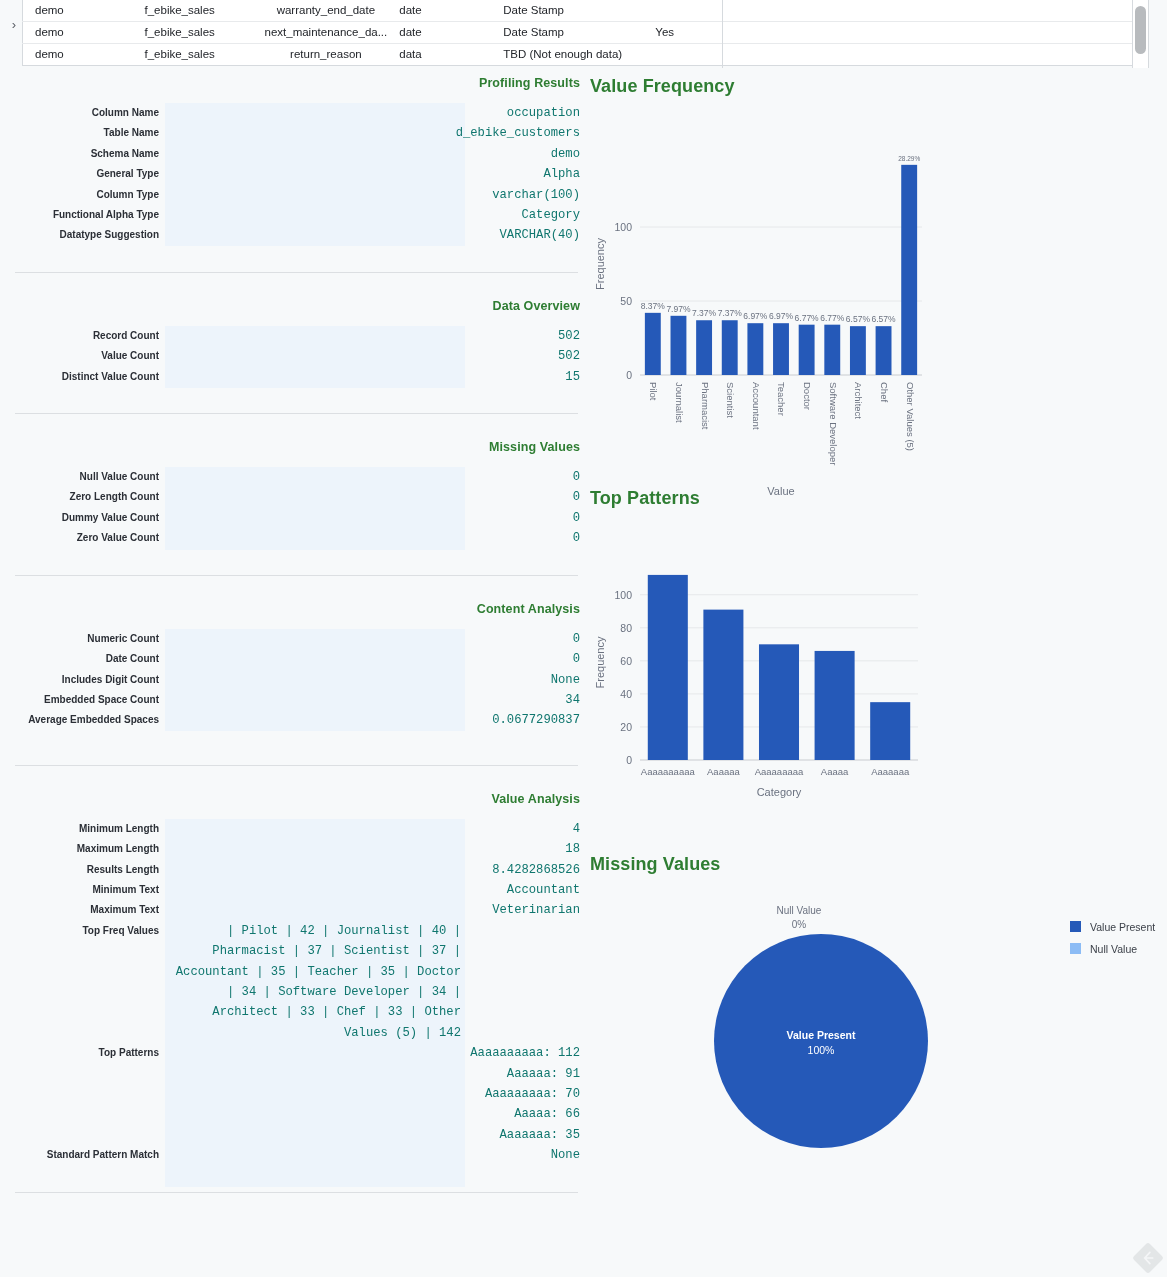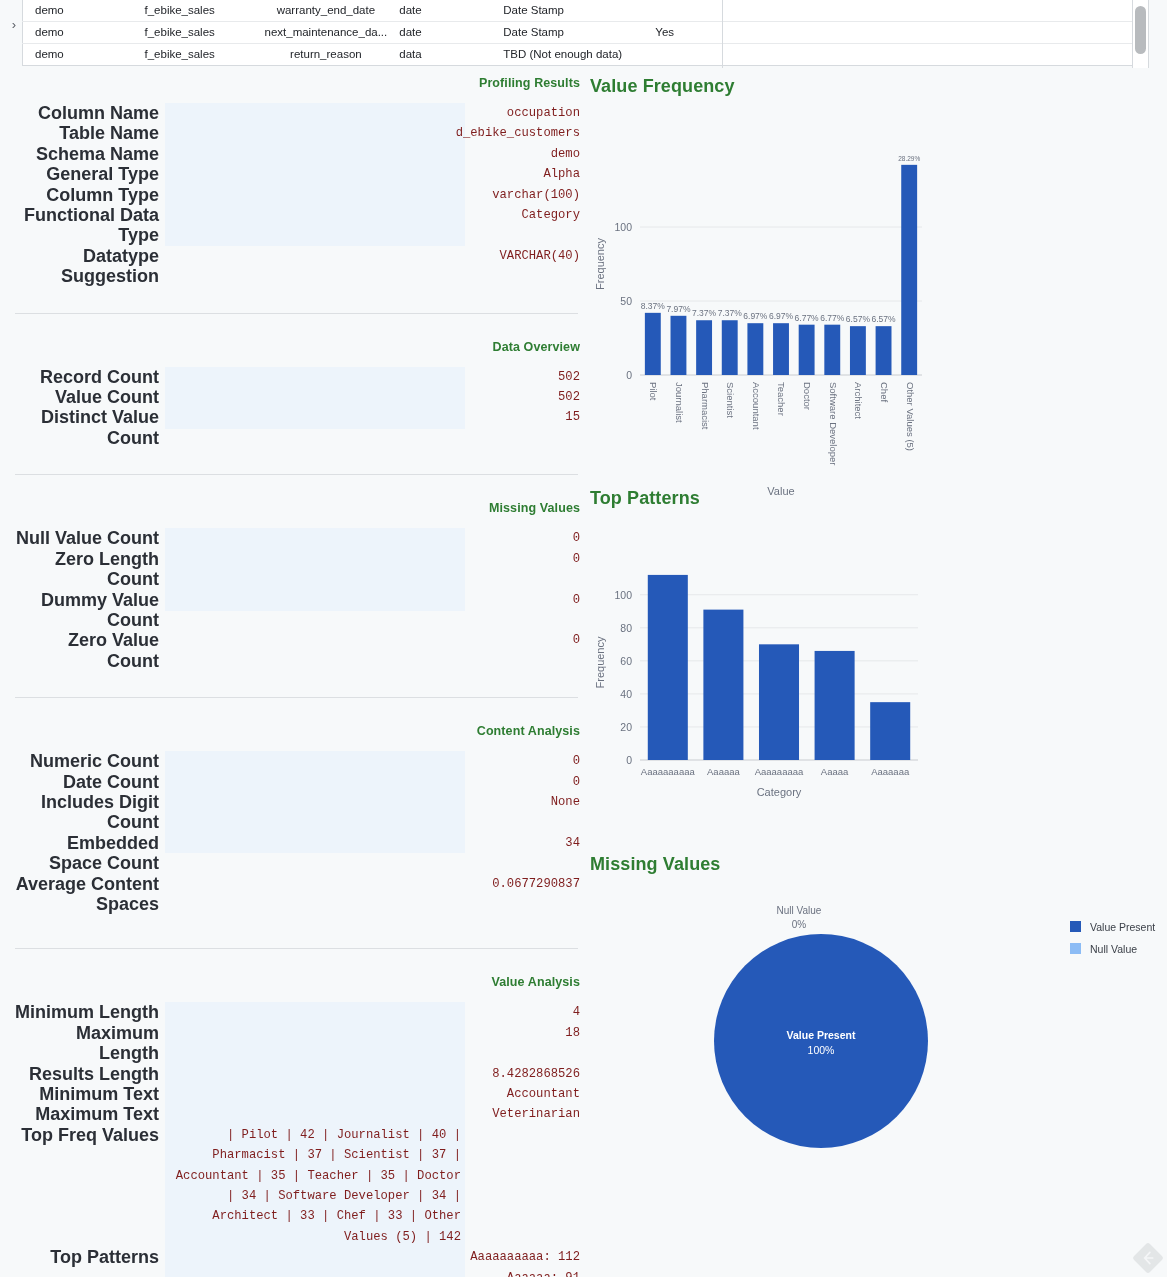--- a/index.html
+++ b/index.html
@@ -108,32 +108,32 @@
   .kv-row {
     position: relative;
     display: flex;
     align-items: flex-start;
     min-height: 20.4px;
     z-index: 1;
   }
   .kv-key {
     width: 150px;
     flex: 0 0 150px;
-    font-size: 18px;
+    font-size: 10px;
     font-weight: bold;
     color: #2b2f36;
     line-height: 20.4px;
     padding-right: 6px;
   }
   .kv-key.multi { line-height: 20.4px; }
   .kv-val {
     flex: 1;
     font-family: "Liberation Mono", monospace;
     font-size: 12.2px;
-    color: #7f1d1d;
+    color: #0f766e;
     line-height: 20.4px;
     white-space: pre-wrap;
     word-break: break-word;
     padding-left: 1px;
   }
   .divider {
     height: 1px;
     background: #dcdfe2;
     margin: 26px 0 26px 15px;
     width: 563px;
@@ -246,21 +246,21 @@
       </div>
       <div class="kv-row">
         <div class="kv-key">General Type</div>
         <div class="kv-val">Alpha</div>
       </div>
       <div class="kv-row">
         <div class="kv-key">Column Type</div>
         <div class="kv-val">varchar(100)</div>
       </div>
       <div class="kv-row">
-        <div class="kv-key">Functional Data Type</div>
+        <div class="kv-key">Functional Alpha Type</div>
         <div class="kv-val">Category</div>
       </div>
       <div class="kv-row">
         <div class="kv-key">Datatype Suggestion</div>
         <div class="kv-val">VARCHAR(40)</div>
       </div>
     </div>
   </div>
 
   <div class="divider"></div>
@@ -325,21 +325,21 @@
       </div>
       <div class="kv-row">
         <div class="kv-key">Includes Digit Count</div>
         <div class="kv-val">None</div>
       </div>
       <div class="kv-row">
         <div class="kv-key">Embedded Space Count</div>
         <div class="kv-val">34</div>
       </div>
       <div class="kv-row">
-        <div class="kv-key multi">Average Content Spaces</div>
+        <div class="kv-key multi">Average Embedded Spaces</div>
         <div class="kv-val">0.0677290837</div>
       </div>
     </div>
   </div>
 
   <div class="divider" style="margin-top:34px;"></div>
 
   <div class="section">
     <div class="section-title">Value Analysis</div>
     <div class="kv-block">

